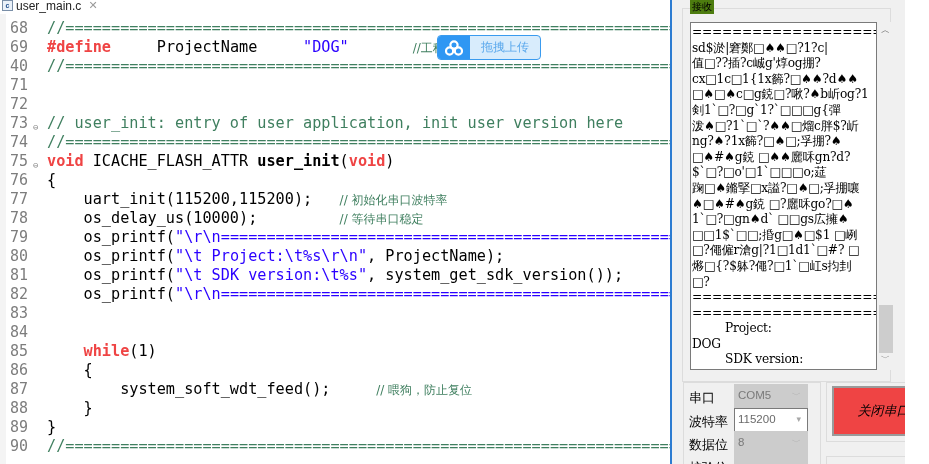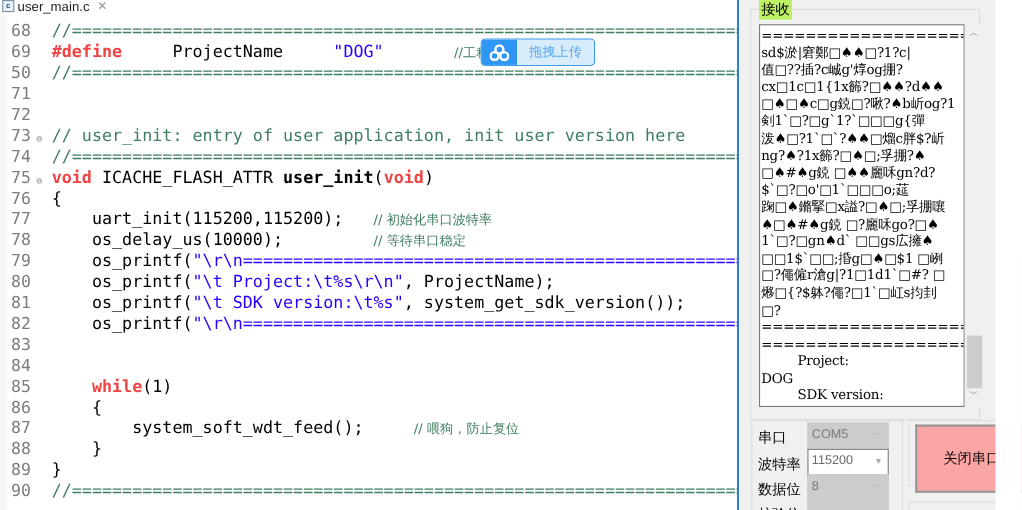--- a/index.html
+++ b/index.html
@@ -28,56 +28,56 @@
   
   #upload-btn { position: absolute; left: 437px; top: 7px; width: 104px; height: 25px; border: 1px solid #3a9bef; border-radius: 4px; background: #d8ecfc; display: flex; overflow: hidden; margin-top: 28px; }
   #upload-btn .ico { width: 32px; height: 100%; background: #2f97f3; display: flex; align-items: center; justify-content: center; }
   #upload-btn .lbl { flex: 1; text-align: center; line-height: 23px; font-family: "DejaVu Sans", sans-serif; font-size: 12px; color: #5aa8ec; }
 
   #editor-rborder { position: absolute; left: 670px; top: 0; width: 2px; height: 464px; background: #2c7cd1; }
 
   
   #panel { position: absolute; left: 672px; top: 0; width: 257px; height: 464px; background: #f0f0f0; }
   #recv-group { position: absolute; left: 10px; top: 8px; width: 209px; height: 374px; border: 1px solid #dcdcdc; }
-  #recv-legend { position: absolute; left: 18px; top: 0px; background: #bef264; padding: 0 2px; font-family: "DejaVu Sans", sans-serif; font-size: 13px; color: #000; }
+  #recv-legend { position: absolute; left: 18px; top: 0px; background: #4d7c0f; padding: 0 2px; font-family: "DejaVu Sans", sans-serif; font-size: 10px; color: #000; }
   #recv-box { position: absolute; left: 18px; top: 22px; width: 187px; height: 348px; background: #ffffff; border: 1px solid #7a7a7a; overflow: hidden; }
   #recv-text { position: absolute; left: 1px; top: 2px; width: 184px; font-family: "DejaVu Serif", serif; font-size: 12.2px; line-height: 15.6px; color: #000; white-space: pre; letter-spacing: -0.2px; }
   #recv-scroll { position: absolute; left: 205px; top: 22px; width: 17px; height: 348px; background: #f0f0f0; }
   #recv-scroll .arrow { position: absolute; left: 0; width: 17px; text-align: center; font-size: 9px; color: #606060; font-family: "DejaVu Sans", sans-serif; }
   #recv-scroll .thumb { position: absolute; left: 2px; top: 283px; width: 14px; height: 48px; background: #cdcdcd; }
 
   #port-group { position: absolute; left: 11px; top: 382px; width: 138px; height: 90px; border: 1px solid #dcdcdc; }
   .cfg-row { position: absolute; left: 5px; height: 22px; display: flex; align-items: center; }
   .cfg-label { width: 45px; font-family: "DejaVu Sans", sans-serif; font-size: 13px; color: #000; }
   .cfg-select { width: 74px; height: 28px; border: 1px solid #cccccc; background: #cccccc; font-family: "Liberation Sans", sans-serif; font-size: 11.5px; color: #7a7a7a; padding-left: 3px; line-height: 20px; position: relative; }
   .cfg-select.enabled { background: #ffffff; border-color: #7a7a7a; color: #6a6a6a; }
   .cfg-select .chev { position: absolute; right: 6px; top: 0; font-size: 9px; color: #a8a8a8; }
 
   #btn-group { position: absolute; left: 154px; top: 382px; width: 103px; height: 60px; border: 1px solid #dcdcdc; border-right: none; }
-  #close-port-btn { position: absolute; left: 160px; top: 386px; width: 97px; height: 62px; border: 2px solid #9a9a9a; border-right: none; background: #fca5a5; font-family: "DejaVu Sans", sans-serif; font-size: 13px; color: #000; display: flex; align-items: center; justify-content: center; padding-left: 4px; }
+  #close-port-btn { position: absolute; left: 160px; top: 386px; width: 97px; height: 50px; border: 2px solid #9a9a9a; border-right: none; background: #ef4444; font-family: "DejaVu Sans", sans-serif; font-size: 13px; color: #000; display: flex; align-items: center; justify-content: center; padding-left: 4px; font-style: italic; }
   #btn-group2 { position: absolute; left: 154px; top: 456px; width: 103px; height: 20px; border: 1px solid #dcdcdc; border-right: none; }
 
   #panel-right { position: absolute; left: 905px; top: 0; width: 24px; height: 464px; background: #ffffff; }
 </style>
 </head>
 <body>
 
 <div id="editor">
   <div id="tabbar">
     <div class="tab">
       <span class="file-icon">c</span>
       <span>user_main.c</span>
       <span class="close-icon">✕</span>
     </div>
   </div>
   <div id="gutter-strip"></div>
   <div id="code">
       <div class="line"><span class="ln">68</span><span class="src"><span class="cm">//===================================================================================</span></span></div>
       <div class="line"><span class="ln">69</span><span class="src"><span class="kw">#define</span><span>     ProjectName     </span><span class="str">"DOG"</span><span>       </span><span class="cmzh">//工程名宏定义</span></span></div>
-      <div class="line"><span class="ln">50</span><span class="src"><span class="cm">//===================================================================================</span></span></div>
+      <div class="line"><span class="ln">40</span><span class="src"><span class="cm">//===================================================================================</span></span></div>
       <div class="line"><span class="ln">71</span><span class="src"></span></div>
       <div class="line"><span class="ln">72</span><span class="src"></span></div>
       <div class="line"><span class="ln">73</span><span class="fold">⊖</span><span class="src"><span class="cm">// user_init: entry of user application, init user version here</span></span></div>
       <div class="line"><span class="ln">74</span><span class="src"><span class="cm">//===================================================================================</span></span></div>
       <div class="line"><span class="ln">75</span><span class="fold">⊖</span><span class="src"><span class="kw">void</span><span> ICACHE_FLASH_ATTR </span><span class="fn">user_init</span><span>(</span><span class="kw">void</span><span>)</span></span></div>
       <div class="line"><span class="ln">76</span><span class="src"><span>{</span></span></div>
       <div class="line"><span class="ln">77</span><span class="src"><span>    uart_init(115200,115200);   </span><span class="cmzh">// 初始化串口波特率</span></span></div>
       <div class="line"><span class="ln">78</span><span class="src"><span>    os_delay_us(10000);         </span><span class="cmzh">// 等待串口稳定</span></span></div>
       <div class="line"><span class="ln">79</span><span class="src"><span>    os_printf(</span><span class="str">"\r\n==================================================\r</span></span></div>
       <div class="line"><span class="ln">80</span><span class="src"><span>    os_printf(</span><span class="str">"\t Project:\t%s\r\n"</span><span>, ProjectName);</span></span></div>

